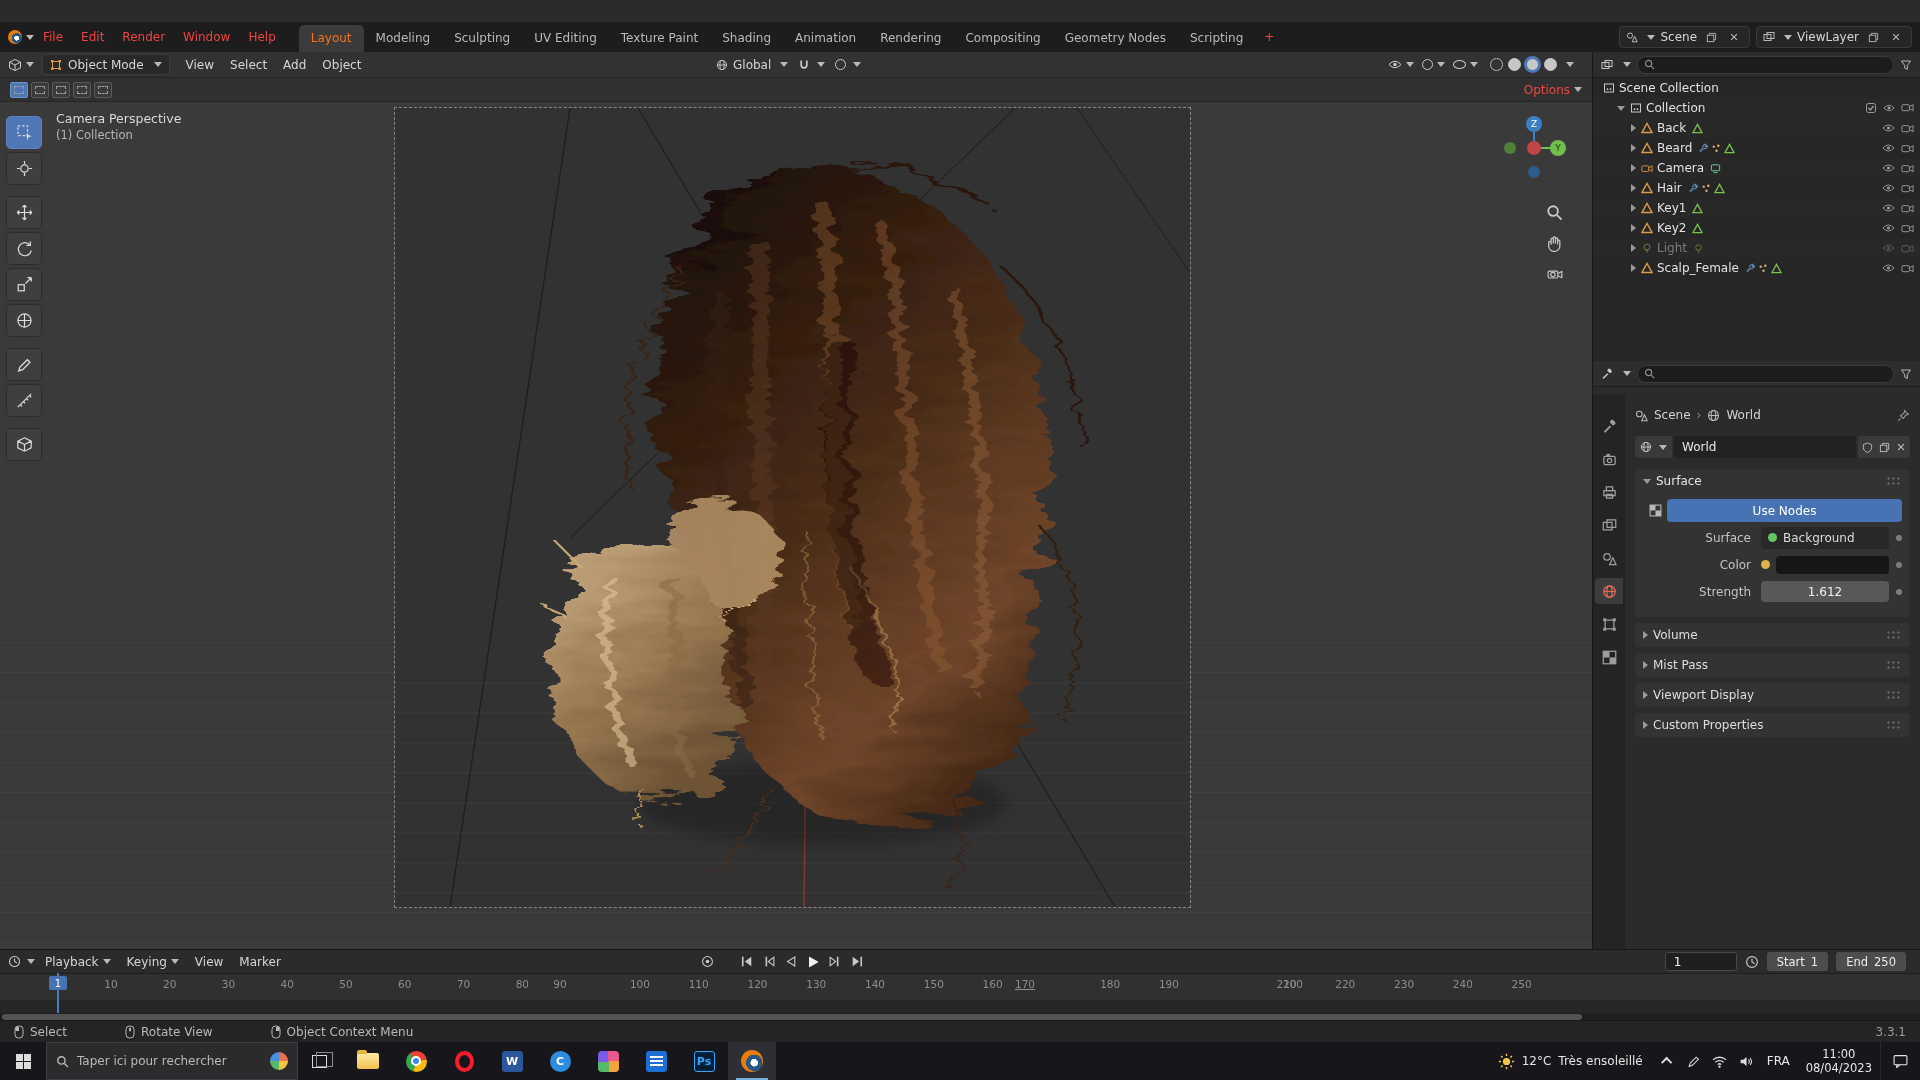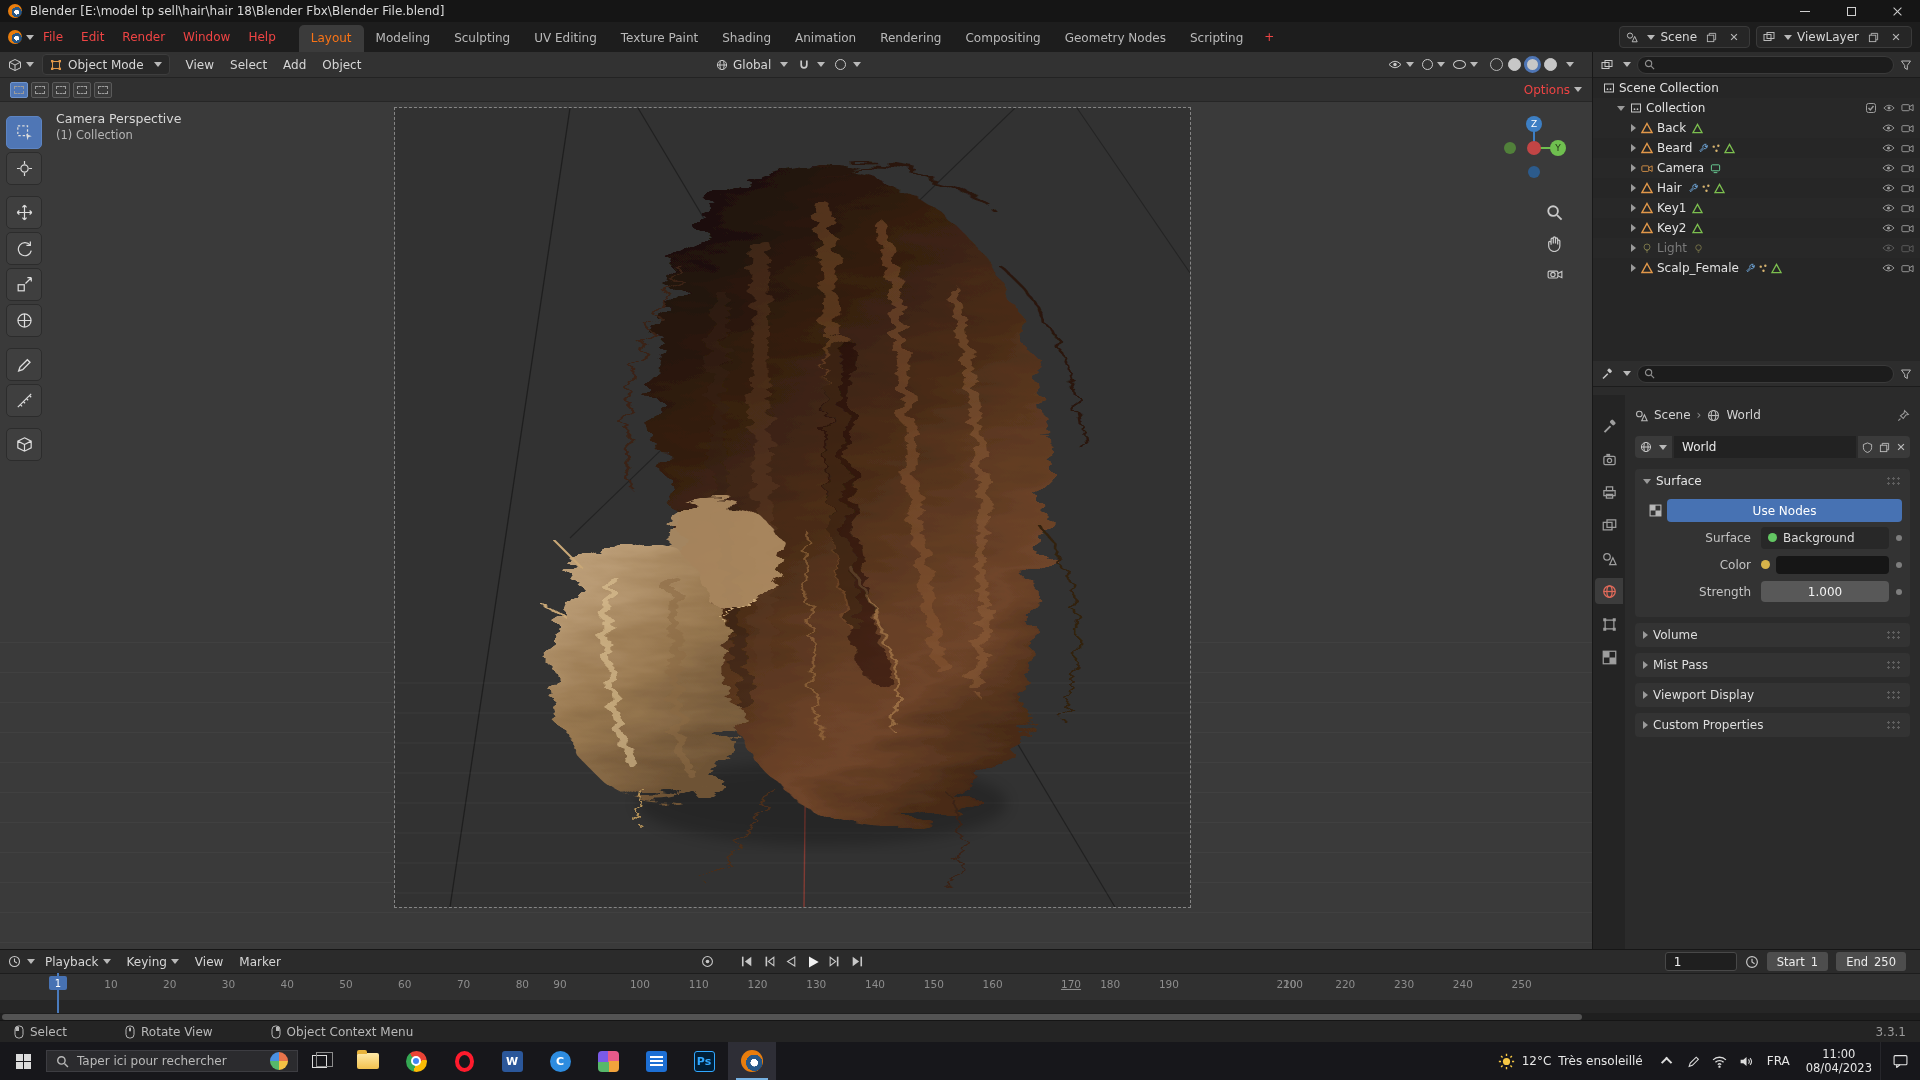--- a/index.html
+++ b/index.html
@@ -150,21 +150,21 @@
   .hint { display:flex; align-items:center; gap:6px; margin-right:58px; }
   .version { position:absolute; right:14px; color:#9a9a9a; }
 
   
   .taskbar { position:absolute; left:0; top:1042px; width:1920px; height:38px; background:#17171b;
              display:flex; align-items:center; color:#e6e6e6; }
   .tb-btn { height:38px; display:flex; align-items:center; justify-content:center; }
   .start { width:46px; }
   .winlogo { display:grid; grid-template-columns:7px 7px; grid-template-rows:7px 7px; gap:1px; }
   .winlogo i { background:#dcdcdc; }
-  .tb-search { width:252px; height:22px; background:#2b2b2e; border:1px solid #3d3d42; display:flex; align-items:center;
+  .tb-search { width:252px; height:38px; background:#2b2b2e; border:1px solid #3d3d42; display:flex; align-items:center;
                padding:0 9px; gap:8px; color:#b9b9b9; }
   .bing-doodle { width:18px; height:18px; border-radius:50%; margin-left:auto;
                  background:conic-gradient(#e8734a 0 25%, #f5c244 0 50%, #57b86a 0 75%, #4a90e2 0 100%); }
   .taskview { width:42px; }
   .tv-ic { width:15px; height:13px; border:1px solid #dcdcdc; position:relative; }
   .tv-ic::after { content:""; position:absolute; left:3px; top:-4px; width:15px; height:13px; border:1px solid #8c8c8c; }
   .apps { display:flex; height:38px; margin-left:4px; }
   .app { width:48px; height:38px; display:flex; align-items:center; justify-content:center; position:relative; }
   .app.active { background:#2e2e36; }
   .app.active::after { content:""; position:absolute; left:8px; bottom:0; width:32px; height:2px; background:#76b0e0; }
@@ -400,35 +400,20 @@
         <path d="M3.6 10.4 L5 11.8 M6.1 7.9 L7.5 9.3 M8.6 5.4 L10 6.8 M11.1 2.9 L12.5 4.3" stroke="currentColor"></path>
       </symbol>
   <symbol id="s-t-cube" viewBox="0 0 14 14">
         <path d="M7 1.5 L12.5 4.2 V9.8 L7 12.5 L1.5 9.8 V4.2 Z M7 7 L12.5 4.2 M7 7 L1.5 4.2 M7 7 V12.5" fill="none" stroke="currentColor"></path>
       </symbol>
 </defs>
 </svg>
 
 <div id="app">
 
-  <div class="titlebar">
-    <span class="blogo"></span>
-    <span class="ttl">Blender [E:\model tp sell\hair\hair 18\Blender Fbx\Blender File.blend]</span>
-    <div class="winbtns">
-      <div class="winbtn">
-          <span class="wb-min"></span>
-        </div>
-      <div class="winbtn">
-          <span class="wb-max"></span>
-        </div>
-      <div class="winbtn">
-          <span class="wb-close"></span>
-        </div>
-    </div>
-  </div>
 
   <div class="topbar">
     <span class="blogo"></span>
       <span class="caret"></span>
     <div style="display:flex">
 
     <span class="menu">File</span>
         <span class="menu">Edit</span>
         <span class="menu">Render</span>
         <span class="menu">Window</span>
@@ -1075,21 +1060,21 @@
             <span class="kdot"></span>
           </div>
           <div class="prow">
             <span class="plabel">Color</span>
             <span class="socket" style="background:#d8b44a;margin-right:6px"></span>
             <span class="field" style="background:#161616;height:18px"></span>
             <span class="kdot"></span>
           </div>
           <div class="prow">
             <span class="plabel">Strength</span>
-            <span class="slider">1.000</span>
+            <span class="slider">1.612</span>
             <span class="kdot"></span>
           </div>
         </div>
       </div>
 
       <div>
 
       <div class="cpanel">
             <span class="caret-r"></span>
             <span class="cp-label">Volume</span>
@@ -1188,21 +1173,21 @@
           <span class="tick" style="left: 463.582px;">70</span>
           <span class="tick" style="left: 522.362px;">80</span>
           <span class="tick" style="left: 560px;">90</span>
           <span class="tick" style="left: 639.922px;">100</span>
           <span class="tick" style="left: 698.702px;">110</span>
           <span class="tick" style="left: 757.482px;">120</span>
           <span class="tick" style="left: 816.262px;">130</span>
           <span class="tick" style="left: 875.042px;">140</span>
           <span class="tick" style="left: 933.822px;">150</span>
           <span class="tick" style="left: 992.602px;">160</span>
-          <span class="tick" style="left: 1071px; text-decoration: underline;">170</span>
+          <span class="tick" style="left: 1025px; text-decoration: underline;">170</span>
           <span class="tick" style="left: 1110.16px;">180</span>
           <span class="tick" style="left: 1168.94px;">190</span>
           <span class="tick" style="left: 1293px;">200</span>
           <span class="tick" style="left: 1286.5px;">210</span>
           <span class="tick" style="left: 1345.28px;">220</span>
           <span class="tick" style="left: 1404.06px;">230</span>
           <span class="tick" style="left: 1462.84px;">240</span>
           <span class="tick" style="left: 1521.62px;">250</span>
         </div>
     </div>

